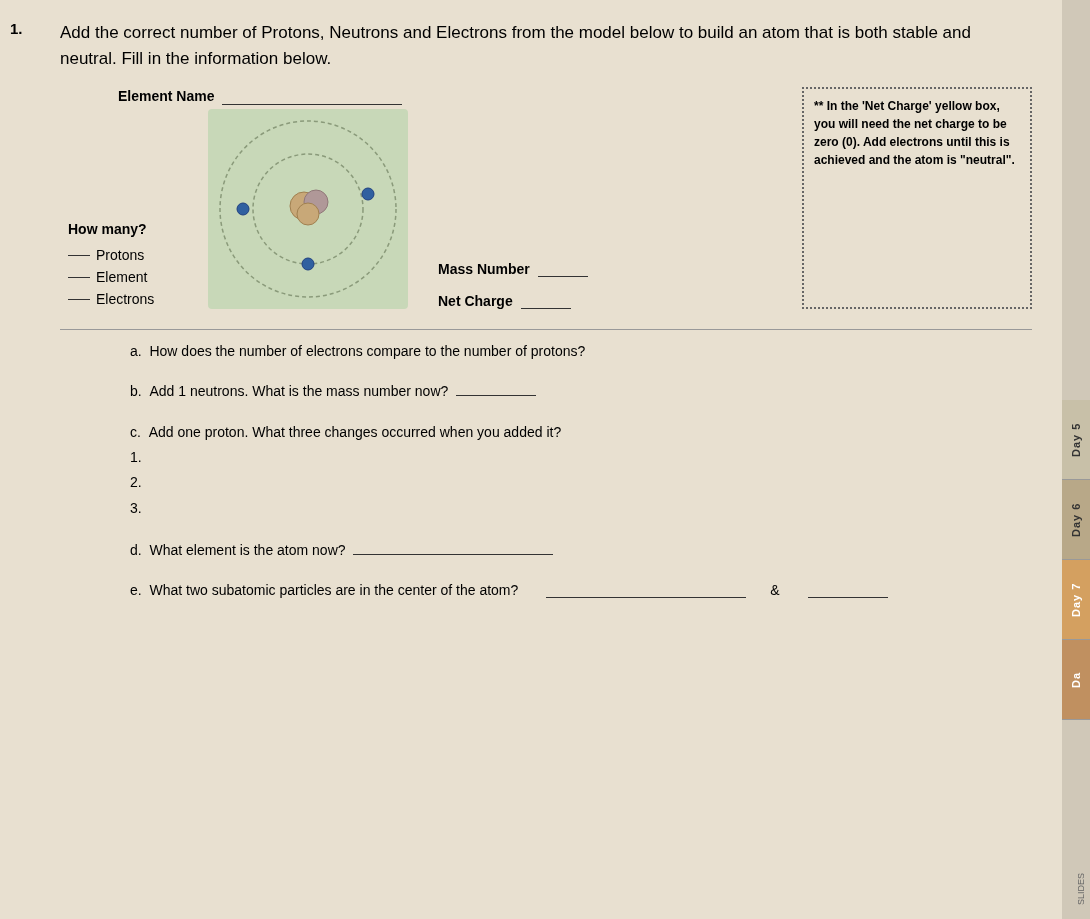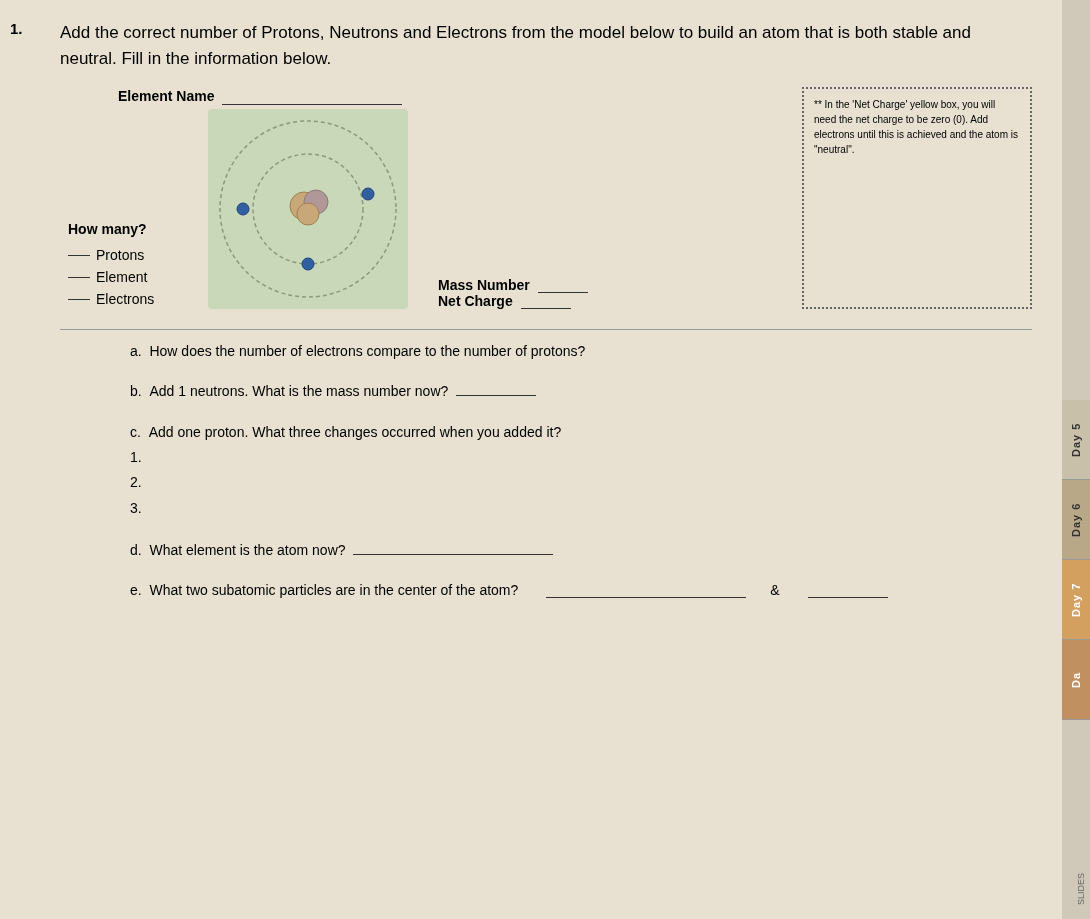--- a/index.html
+++ b/index.html
@@ -109,21 +109,21 @@
     }
 
     .atom-svg {
       width: 200px;
       height: 200px;
     }
 
     .mass-charge-section {
       display: flex;
       flex-direction: column;
-      gap: 0;
+      gap: 16px;
       padding-top: 30px;
       font-size: 14px;
     }
 
     .mass-charge-row {
       display: flex;
       align-items: center;
       font-weight: bold;
     }
 
@@ -135,25 +135,26 @@
     .short-underline {
       border-bottom: 1px solid #333;
       width: 50px;
       display: inline-block;
       height: 16px;
     }
 
     .note-box {
       border: 2px dotted #666;
       padding: 8px 10px;
-      font-size: 10px;
+      font-size: 12px;
       line-height: 1.5;
       max-width: 230px;
       background: #e8e0d0;
       flex-shrink: 0;
+      font-weight: bold;
     }
 
     .divider {
       border: none;
       border-top: 1px solid #999;
       margin: 10px 0 10px 30px;
     }
 
     .sub-questions {
       margin-left: 60px;

